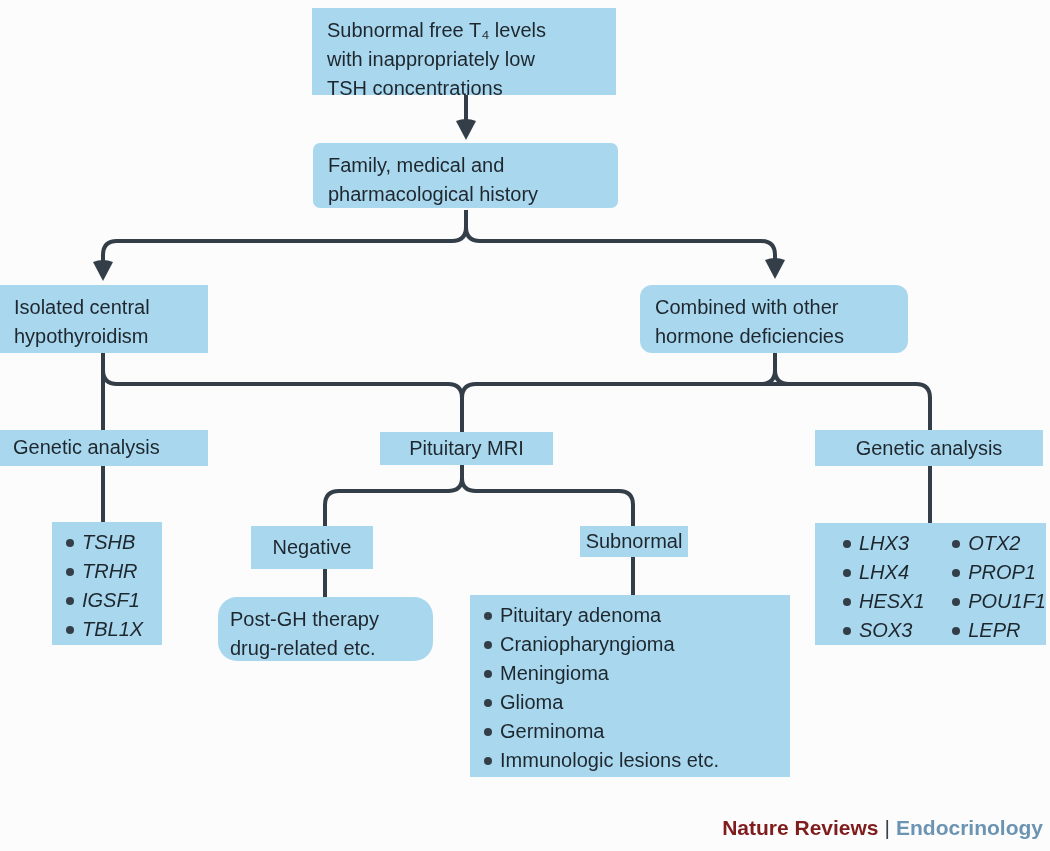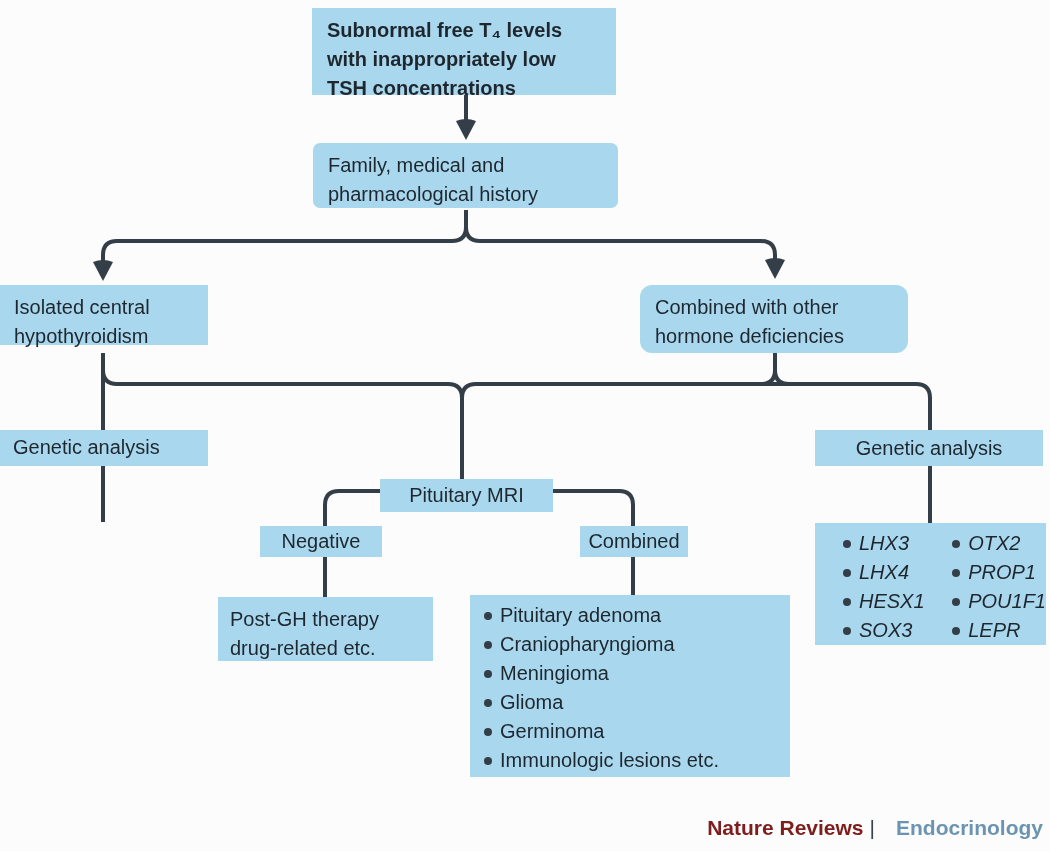--- a/index.html
+++ b/index.html
@@ -37,21 +37,21 @@
   .cols{display:flex;}
   .gene-col{padding-top:6px;}
   .gene-col.c1{width:110px;padding-left:28px;}
   .gene-col.c2{flex:1;}
   #footer{
     position:absolute;right:7px;top:816px;z-index:1;
     font-size:21px;font-weight:bold;white-space:nowrap;
   }
   #footer .journal{color:#7f1d1d;}
   #footer .sep{color:#39434b;font-weight:normal;padding:0 6px;}
-  #footer .section{color:#6b94b2;margin-left:15px;}
+  #footer .section{color:#6b94b2;}
 </style>
 </head>
 <body>
 
 <div id="figure">
 
   <svg id="connectors" width="1050" height="851" viewBox="0 0 1050 851">
     <g stroke="#333e48" stroke-width="4" fill="none">
 
       <path d="M466,95 V125"></path>
@@ -73,45 +73,46 @@
       <path d="M325,557 V597"></path>
       <path d="M633,557 V595"></path>
     </g>
     <g fill="#333e48" stroke="none">
       <path d="M456,121 Q466,117 476,121 L466,140 Z"></path>
       <path d="M93,262 Q103,258 113,262 L103,281 Z"></path>
       <path d="M765,260 Q775,256 785,260 L775,279 Z"></path>
     </g>
   </svg>
 
-  <div class="node pad" style="left:312px;top:8px;width:304px;height:87px;font-weight:bold;">Subnormal free T₄ levels
+  <div class="node pad" style="left:312px;top:8px;width:304px;height:87px;">Subnormal free T₄ levels
 with inappropriately low
 TSH concentrations</div>
 
   <div class="node pad" style="left:313px;top:143px;width:305px;height:65px;border-radius:7px;">Family, medical and
 pharmacological history</div>
 
-  <div class="node pad" style="left:0px;top:285px;width:208px;height:60px;padding-left:14px;">Isolated central
+  <div class="node pad" style="left:0px;top:285px;width:208px;height:68px;padding-left:14px;">Isolated central
 hypothyroidism</div>
 
   <div class="node pad" style="left:640px;top:285px;width:268px;height:68px;border-radius:12px;">Combined with other
 hormone deficiencies</div>
 
   <div class="node" style="left:0px;top:430px;width:208px;height:36px;padding:3px 0 0 13px;">Genetic analysis</div>
 
-  <div class="node center" style="left:380px;top:432px;width:173px;height:33px;margin-top:47px;">Pituitary MRI</div>
+  <div class="node center" style="left:380px;top:432px;width:173px;height:33px;">Pituitary MRI</div>
 
   <div class="node center" style="left:815px;top:430px;width:228px;height:36px;">Genetic analysis</div>
 
+  <div class="node list italic" style="left:52px;top:522px;width:110px;height:123px;padding-left:14px;"><div class="li"><span class="dot"></span><span>TSHB</span></div><div class="li"><span class="dot"></span><span>TRHR</span></div><div class="li"><span class="dot"></span><span>IGSF1</span></div><div class="li"><span class="dot"></span><span>TBL1X</span></div></div>
 
-  <div class="node center" style="left:260px;top:526px;width:122px;height:31px;">Negative</div>
+  <div class="node center" style="left:251px;top:526px;width:122px;height:43px;">Negative</div>
 
-  <div class="node center" style="left:580px;top:526px;width:108px;height:31px;">Combined</div>
+  <div class="node center" style="left:580px;top:526px;width:108px;height:31px;">Subnormal</div>
 
-  <div class="node pad" style="left:218px;top:597px;width:215px;height:64px;padding-left:12px;">Post-GH therapy
+  <div class="node pad" style="left:218px;top:597px;width:215px;height:64px;padding-left:12px;border-radius:19px;">Post-GH therapy
 drug-related etc.</div>
 
   <div class="node list" style="left:470px;top:595px;width:320px;height:182px;padding-left:14px;"><div class="li"><span class="dot"></span><span>Pituitary adenoma</span></div><div class="li"><span class="dot"></span><span>Craniopharyngioma</span></div><div class="li"><span class="dot"></span><span>Meningioma</span></div><div class="li"><span class="dot"></span><span>Glioma</span></div><div class="li"><span class="dot"></span><span>Germinoma</span></div><div class="li"><span class="dot"></span><span>Immunologic lesions etc.</span></div></div>
 
   <div class="node cols italic" style="left:815px;top:523px;width:231px;height:122px;">
     <div class="gene-col c1"><div class="li"><span class="dot"></span><span>LHX3</span></div><div class="li"><span class="dot"></span><span>LHX4</span></div><div class="li"><span class="dot"></span><span>HESX1</span></div><div class="li"><span class="dot"></span><span>SOX3</span></div></div>
     <div class="gene-col c2"><div class="li"><span class="dot"></span><span>OTX2</span></div><div class="li"><span class="dot"></span><span>PROP1</span></div><div class="li"><span class="dot"></span><span>POU1F1</span></div><div class="li"><span class="dot"></span><span>LEPR</span></div></div>
   </div>
 
   <div id="footer">

